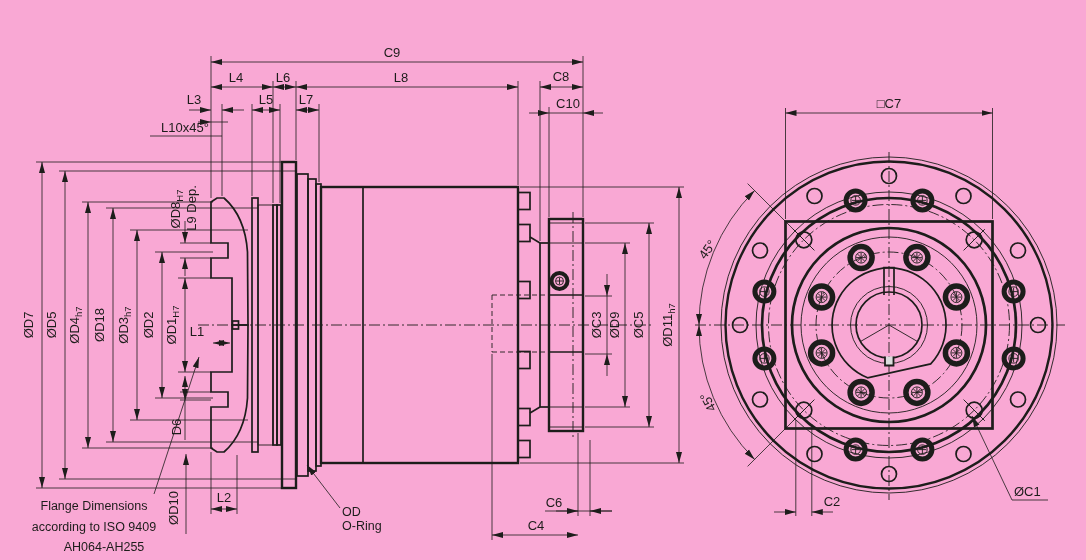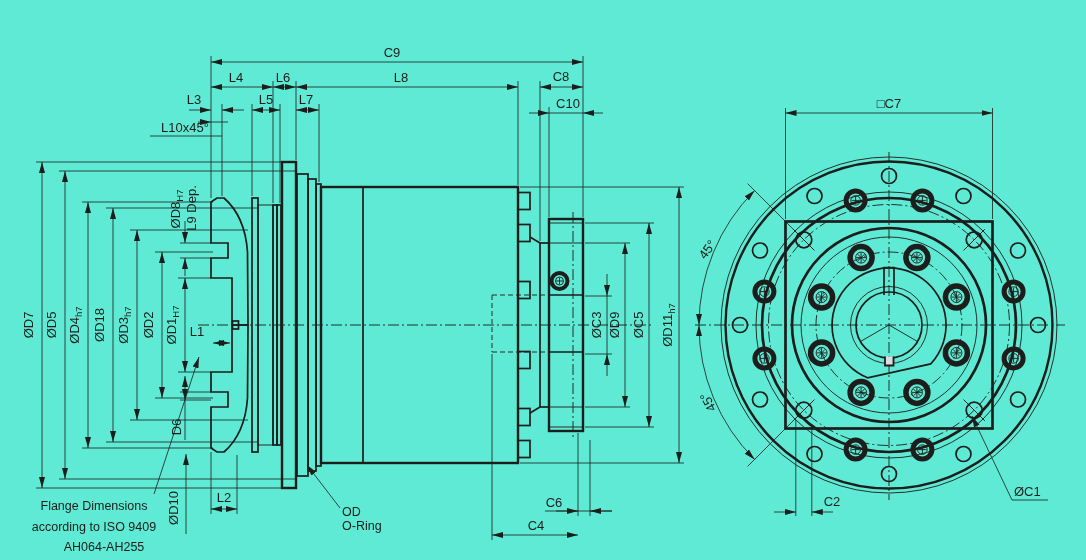--- a/index.html
+++ b/index.html
@@ -1,16 +1,16 @@
 <!DOCTYPE html>
 <html><head>
 <meta charset="utf-8">
 <style>
   html,body{margin:0;padding:0;background:#b5b6b7;}
-  .stage{width:1086px;height:560px;background:#5eead4;position:relative;overflow:hidden;}
+  .stage{width:1086px;height:560px;background:#f9a8d4;position:relative;overflow:hidden;}
   svg{display:block;}
   .thin{stroke:#1d1d1b;stroke-width:0.9;fill:none;}
   .xtl{stroke:#1d1d1b;stroke-width:0.8;fill:none;}
   .med{stroke:#1d1d1b;stroke-width:1.7;fill:none;}
   .th{stroke:#1d1d1b;stroke-width:2.4;fill:none;}
   .th2{stroke:#1d1d1b;stroke-width:2.7;fill:none;}
   .dashdot{stroke-dasharray:11 3 2 3;}
   .hid{stroke-dasharray:5 3;}
   .lbl{font-family:"Liberation Sans",sans-serif;font-size:13px;fill:#1d1d1b;}
   .sub{font-size:9.5px;}

